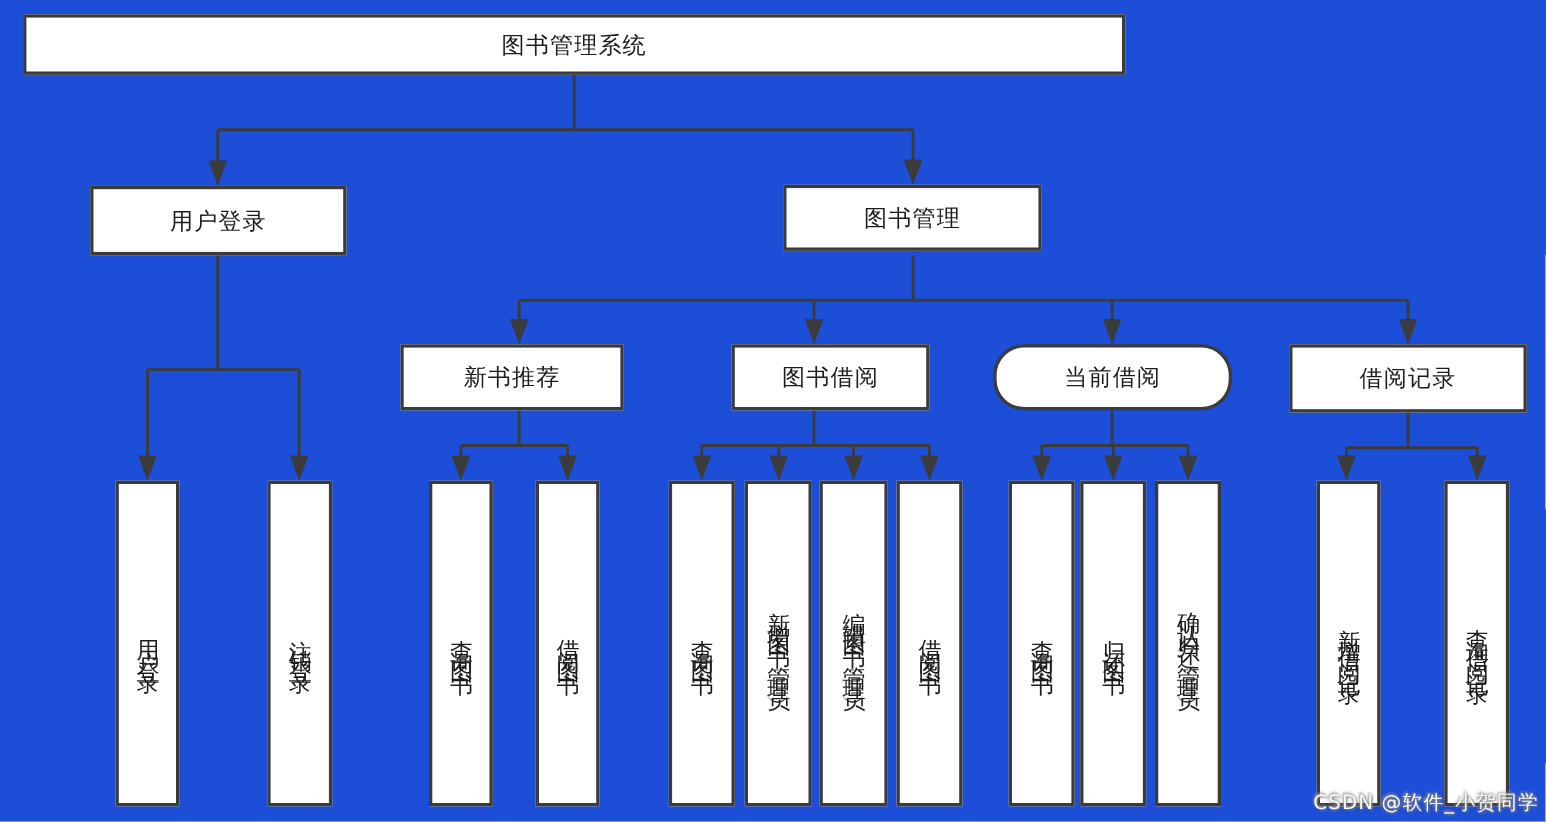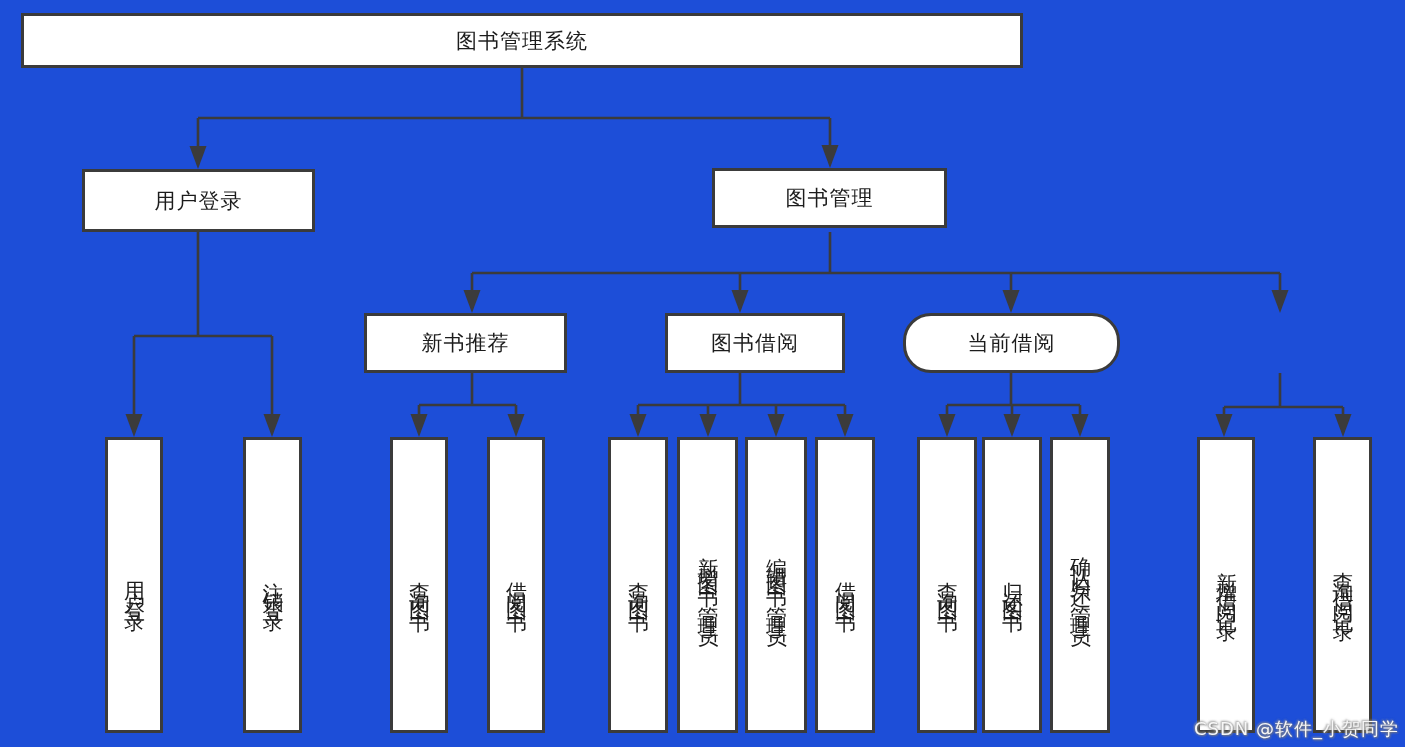--- a/index.html
+++ b/index.html
@@ -116,20 +116,21 @@
   </svg>
 
   <div class="node" style="left:21px;top:13px;width:1002px;height:55px;">图书管理系统</div>
 
   <div class="node" style="left:82px;top:169px;width:233px;height:63px;">用户登录</div>
   <div class="node" style="left:712px;top:168px;width:235px;height:60px;">图书管理</div>
 
   <div class="node" style="left:364px;top:313px;width:203px;height:60px;">新书推荐</div>
   <div class="node" style="left:633px;top:313px;width:180px;height:60px;margin-left:32px;">图书借阅</div>
   <div class="node" style="left:903px;top:313px;width:217px;height:60px;border-radius:28px;">当前借阅</div>
+  <div class="node" style="left:1172px;top:313px;width:216px;height:62px;">借阅记录</div>
 
   <div class="node node-v" style="left:105px;top:437px;width:58px;height:296px;">用户登录</div>
   <div class="node node-v" style="left:243px;top:437px;width:59px;height:296px;">注销登录</div>
 
   <div class="node node-v" style="left:390px;top:437px;width:58px;height:296px;">查询图书</div>
   <div class="node node-v" style="left:487px;top:437px;width:58px;height:296px;">借阅图书</div>
 
   <div class="node node-v" style="left:608px;top:437px;width:60px;height:296px;">查询图书</div>
   <div class="node node-v" style="left:677px;top:437px;width:61px;height:296px;">新增图书（管理员）</div>
   <div class="node node-v" style="left:745px;top:437px;width:62px;height:296px;">编辑图书（管理员）</div>

